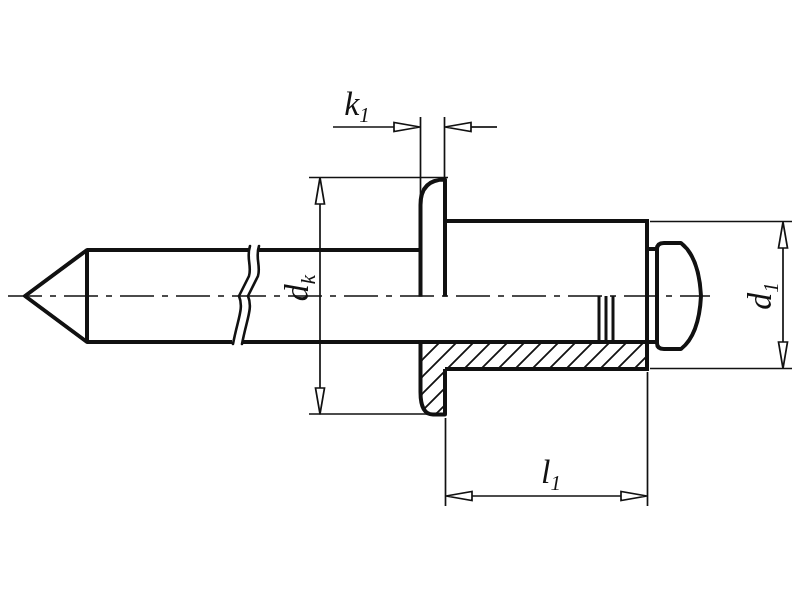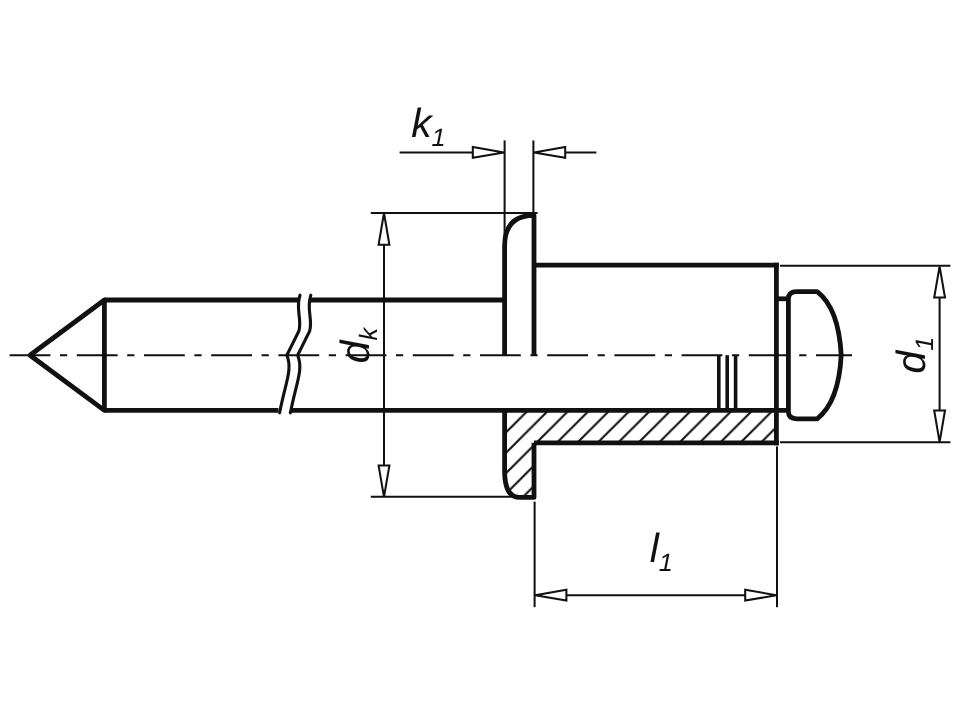--- a/index.html
+++ b/index.html
@@ -1,21 +1,21 @@
 <!DOCTYPE html>
 <html><head>
 <meta charset="utf-8">
 <style>
   html,body{margin:0;padding:0;background:#e8e8e8;}
   .canvas{
     position:relative;
     width:800px;height:600px;
     background:var(--bg,#ffffff);
     overflow:hidden;
-    font-family:Liberation Sans, sans-serif;
+    font-family:Liberation Serif, serif;
   }
   .canvas svg{position:absolute;left:0;top:0;}
   
   .tk{stroke:var(--line,#111);stroke-width:4;fill:none;stroke-linejoin:round;}
   .tn{stroke:var(--line,#111);stroke-width:1.7;fill:none;}
   .brk{stroke:var(--line,#111);stroke-width:2.6;fill:none;stroke-linecap:round;}
   .tick{stroke:var(--line,#111);stroke-width:3;fill:none;}
   .cl{stroke:var(--line,#111);stroke-width:1.7;fill:none;stroke-dasharray:34 8 6 8;}
   .arrow{fill:#ffffff;stroke:var(--line,#111);stroke-width:1.7;stroke-linejoin:miter;}
   
@@ -131,15 +131,15 @@
       <path class="arrow" d="M647,496 L621,491.5 L621,500.5 Z"></path>
     </g>
   </svg>
 
   <div class="dim-label" style="left:357px;top:106px;"><span>k</span><sub>1</sub></div>
 
   <div class="dim-label rot" style="left:299px;top:288px;"><span>d</span><sub>k</sub></div>
 
   <div class="dim-label rot" style="left:762px;top:296px;"><span>d</span><sub>1</sub></div>
 
-  <div class="dim-label" style="left:551px;top:460px;"><span>l</span><sub>1</sub></div>
+  <div class="dim-label" style="left:551px;top:474px;"><span>l</span><sub>1</sub></div>
 
 </div>
 
 </body></html>

